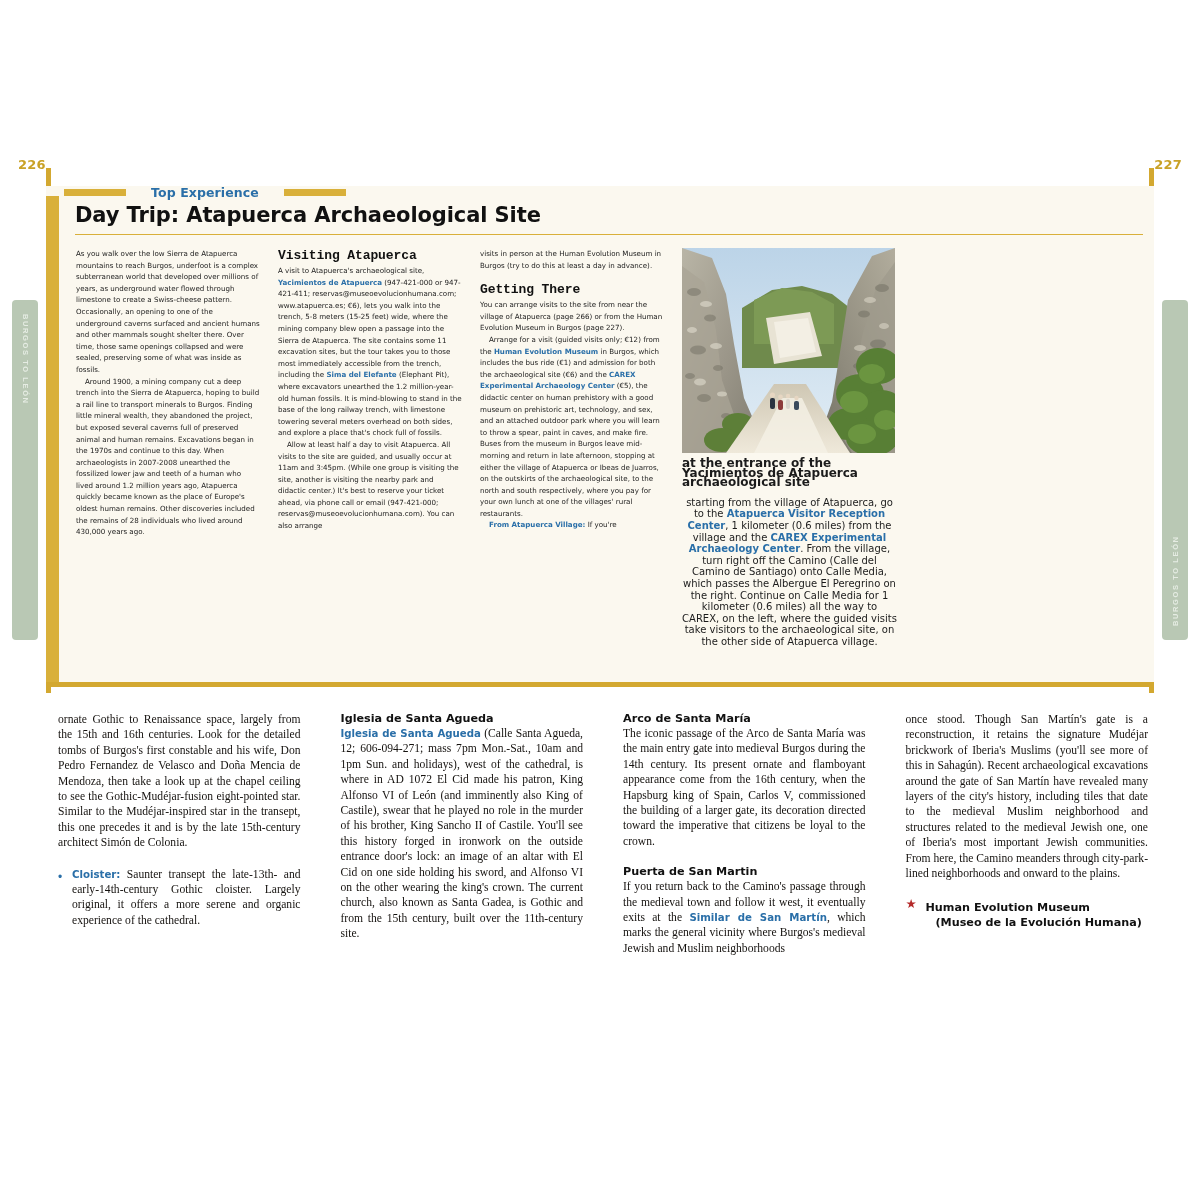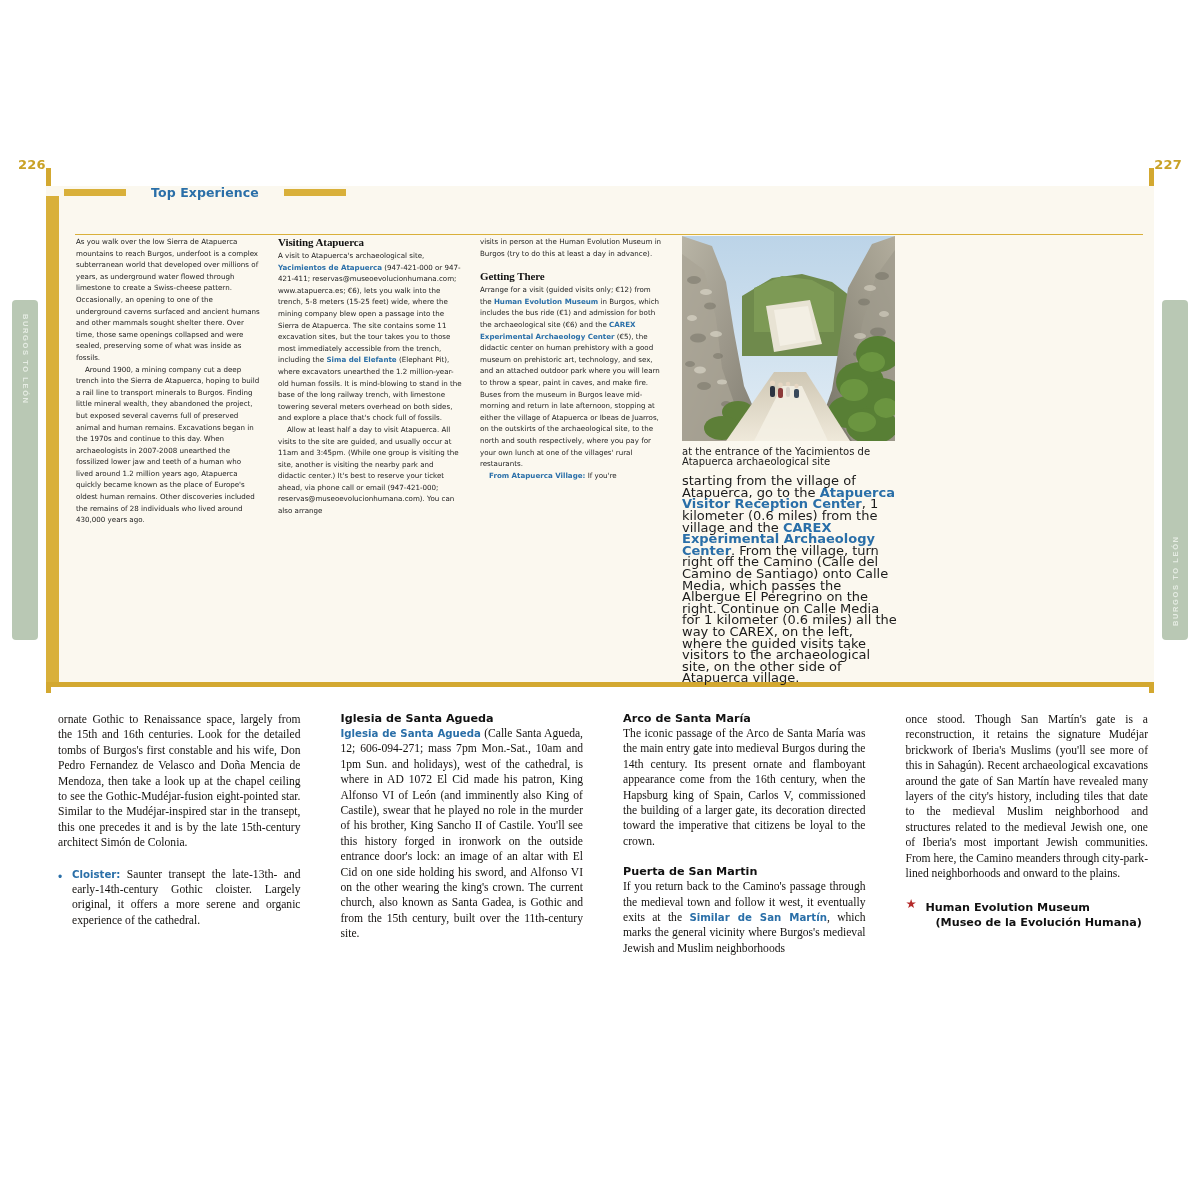--- a/index.html
+++ b/index.html
@@ -111,69 +111,69 @@
   }
   .feature-rule{
     position:absolute;
     left:75px;top:234px;
     width:1068px;height:1.4px;
     background:#d9b03a;
   }
 
   .feature-cols{
     position:absolute;
-    left:76px;top:236px;
+    left:76px;top:248px;
     width:1066px;
     display:flex;
     gap:18px;
   }
   .fcol{width:184px;}
   .fcol.photo-col{width:215px;}
   .fcol p{
     margin:0 0 0 0;
     font-family:"DejaVu Sans", sans-serif;
     font-size:7.1px;
     line-height:11.6px;
     color:#1b1b1b;
     text-align:left;
     hyphens:auto;
   }
   .fcol p + p{text-indent:9px;}
   .fcol h3{
     margin:0 0 2px 0;
-    font-family:Liberation Serif, serif;
-    font-weight:bold;
-    font-size:11px;
+    font-family:Liberation Mono, monospace;
+    font-weight:bold;
+    font-size:13px;
     color:#111;
     letter-spacing:-.1px;
   }
   .fcol h3.spaced{margin-top:11px;}
   .blue{color:#2a6fa8;font-weight:bold;}
 
   
   .photo{
     position:relative;
     width:213px;height:205px;
     overflow:hidden;
     background:#9fb6cd;
   }
   .photo svg{display:block;width:213px;height:205px;}
   .photo-caption{
     margin-top:6px;
     font-family:"DejaVu Sans", sans-serif;
-    font-weight:normal;
-    font-size:10px;
+    font-weight:bold;
+    font-size:12px;
     line-height:9.6px;
     color:#1b1b1b;
   }
   .photo-col .after-photo{
     margin-top:9px;
   }
   .photo-col .after-photo p{
-    font-size:13px;line-height:11.6px;
+    font-size:10px;line-height:11.6px;text-align:center;
   }
 
   
   .bottom{
     position:absolute;
     left:58px;top:712px;
     width:1090px;
     display:flex;
     gap:40px;
   }
@@ -244,38 +244,40 @@
 
   <div class="feature" style="height:501px;"></div>
   <div class="feature-left-bar"></div>
 
   <div class="te-band">
     <span class="te-dash a"></span>
     <span class="te-label">Top Experience</span>
     <span class="te-dash b"></span>
   </div>
 
+  <div class="feature-title">Day Trip: Atapuerca Archaeological Site</div>
   <div class="feature-rule"></div>
 
   <div class="feature-cols">
 
     <div class="fcol">
       <p>As you walk over the low Sierra de Atapuerca mountains to reach Burgos, underfoot is a complex subterranean world that developed over millions of years, as underground water flowed through limestone to create a Swiss-cheese pattern. Occasionally, an opening to one of the underground caverns surfaced and ancient humans and other mammals sought shelter there. Over time, those same openings collapsed and were sealed, preserving some of what was inside as fossils.</p>
       <p>Around 1900, a mining company cut a deep trench into the Sierra de Atapuerca, hoping to build a rail line to transport minerals to Burgos. Finding little mineral wealth, they abandoned the project, but exposed several caverns full of preserved animal and human remains. Excavations began in the 1970s and continue to this day. When archaeologists in 2007-2008 unearthed the fossilized lower jaw and teeth of a human who lived around 1.2 million years ago, Atapuerca quickly became known as the place of Europe's oldest human remains. Other discoveries included the remains of 28 individuals who lived around 430,000 years ago.</p>
     </div>
 
     <div class="fcol">
       <h3>Visiting Atapuerca</h3>
       <p><span>A visit to Atapuerca's archaeological site, </span><span class="blue">Yacimientos de Atapuerca</span><span> (947-421-000 or 947-421-411; reservas@museoevolucionhumana.com; www.atapuerca.es; €6), lets you walk into the trench, 5-8 meters (15-25 feet) wide, where the mining company blew open a passage into the Sierra de Atapuerca. The site contains some 11 excavation sites, but the tour takes you to those most immediately accessible from the trench, including the </span><span class="blue">Sima del Elefante</span><span> (Elephant Pit), where excavators unearthed the 1.2 million-year-old human fossils. It is mind-blowing to stand in the base of the long railway trench, with limestone towering several meters overhead on both sides, and explore a place that's chock full of fossils.</span></p>
       <p>Allow at least half a day to visit Atapuerca. All visits to the site are guided, and usually occur at 11am and 3:45pm. (While one group is visiting the site, another is visiting the nearby park and didactic center.) It's best to reserve your ticket ahead, via phone call or email (947-421-000; reservas@museoevolucionhumana.com). You can also arrange</p>
     </div>
 
     <div class="fcol">
       <p>visits in person at the Human Evolution Museum in Burgos (try to do this at least a day in advance).</p>
       <h3 class="spaced">Getting There</h3>
+      <p>You can arrange visits to the site from near the village of Atapuerca (page 266) or from the Human Evolution Museum in Burgos (page 227).</p>
       <p><span>Arrange for a visit (guided visits only; €12) from the </span><span class="blue">Human Evolution Museum</span><span> in Burgos, which includes the bus ride (€1) and admission for both the archaeological site (€6) and the </span><span class="blue">CAREX Experimental Archaeology Center</span><span> (€5), the didactic center on human prehistory with a good museum on prehistoric art, technology, and sex, and an attached outdoor park where you will learn to throw a spear, paint in caves, and make fire. Buses from the museum in Burgos leave mid-morning and return in late afternoon, stopping at either the village of Atapuerca or Ibeas de Juarros, on the outskirts of the archaeological site, to the north and south respectively, where you pay for your own lunch at one of the villages' rural restaurants.</span></p>
       <p><span class="blue">From Atapuerca Village:</span><span> If you're</span></p>
     </div>
 
     <div class="fcol photo-col">
       <div class="photo">
         <svg viewBox="0 0 213 205" preserveAspectRatio="none">
           <defs>
             <linearGradient id="sky" x1="0" y1="0" x2="0" y2="1">
               <stop offset="0%" stop-color="#bcd4e8"></stop>

